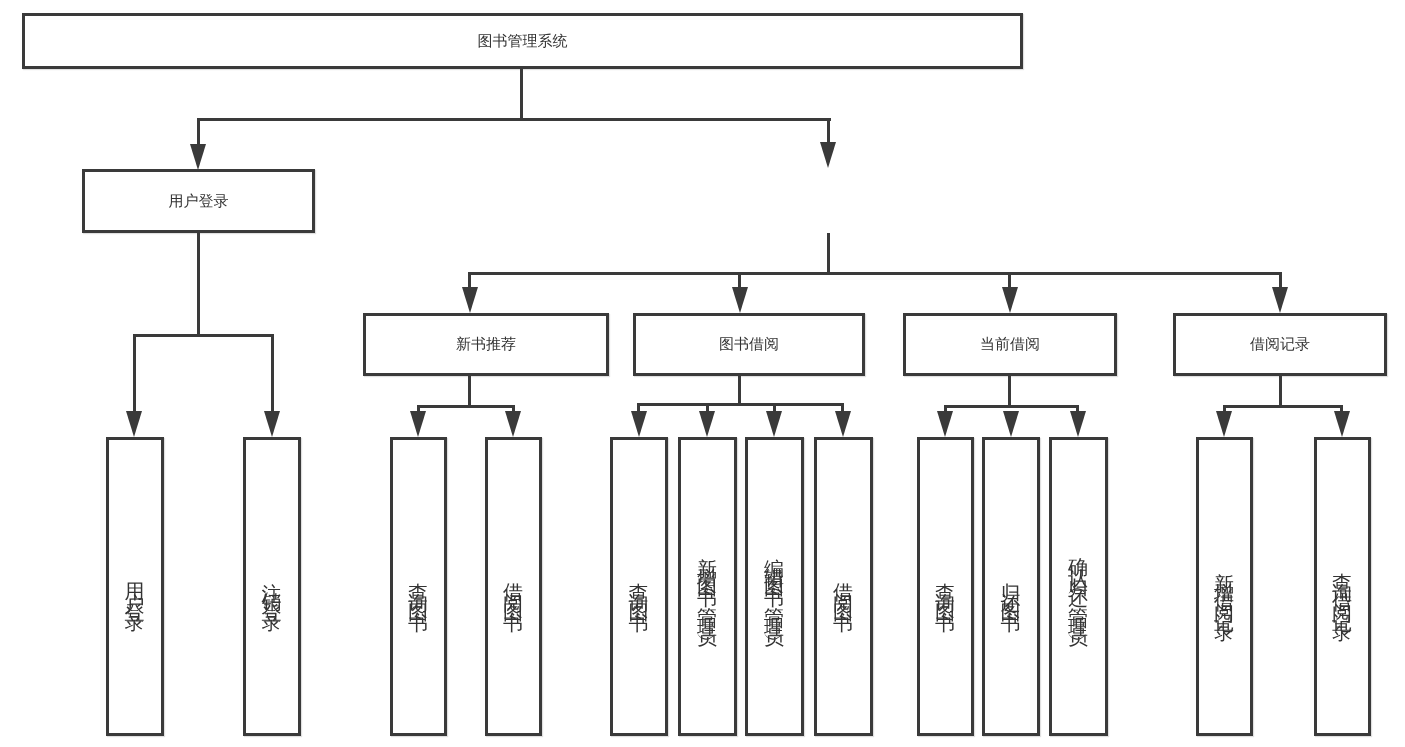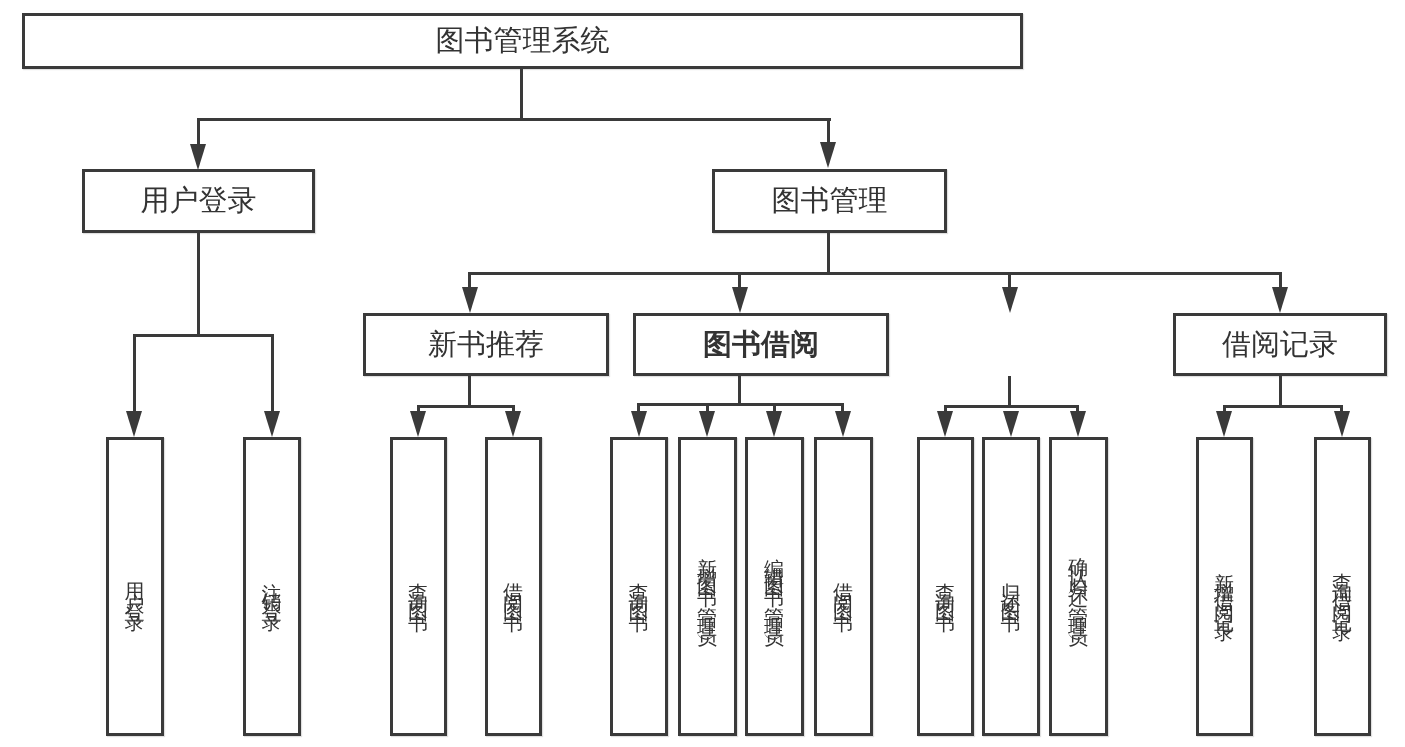--- a/index.html
+++ b/index.html
@@ -12,21 +12,21 @@
     font-family: "Liberation Sans", "DejaVu Sans", sans-serif;
   }
   .hbox {
     position: absolute;
     box-sizing: border-box;
     background: #ffffff;
     border: 3px solid #3a3a3a;
     display: flex;
     align-items: center;
     justify-content: center;
-    font-size: 29px;
+    font-size: 15px;
     color: #333333;
     box-shadow: 1px 1px 1px rgba(0,0,0,0.12);
     white-space: nowrap;
   }
   .vbox {
     position: absolute;
     box-sizing: border-box;
     background: #ffffff;
     border: 3px solid #3a3a3a;
     display: flex;
@@ -70,42 +70,42 @@
   <div class="hbox" style="left:22px; top:13px; width:1001px; height:56px;">图书管理系统</div>
 
   <div class="vline" style="left:520px; top:69px; height:51px;"></div>
   <div class="hline" style="left:197px; top:118px; width:634px;"></div>
   <div class="vline" style="left:197px; top:118px; height:29px;"></div>
   <div class="vline" style="left:827px; top:118px; height:29px;"></div>
   <div class="arrow" style="left:190px; top:144px;"></div>
   <div class="arrow" style="left:820px; top:142px;"></div>
 
   <div class="hbox" style="left:82px; top:169px; width:233px; height:64px;">用户登录</div>
-  <div class="hbox" style="left:712px; top:169px; width:235px; height:64px;">图书管理</div>
 
   <div class="vline" style="left:197px; top:233px; height:104px;"></div>
   <div class="hline" style="left:133px; top:334px; width:140px;"></div>
   <div class="vline" style="left:133px; top:334px; height:79px;"></div>
   <div class="vline" style="left:271px; top:334px; height:79px;"></div>
   <div class="arrow" style="left:126px; top:411px;"></div>
   <div class="arrow" style="left:264px; top:411px;"></div>
 
   <div class="vline" style="left:827px; top:233px; height:42px;"></div>
   <div class="hline" style="left:468px; top:272px; width:814px;"></div>
   <div class="vline" style="left:468px; top:272px; height:18px;"></div>
   <div class="vline" style="left:738px; top:272px; height:18px;"></div>
   <div class="vline" style="left:1008px; top:272px; height:18px;"></div>
   <div class="vline" style="left:1279px; top:272px; height:18px;"></div>
   <div class="arrow" style="left:462px; top:287px;"></div>
   <div class="arrow" style="left:732px; top:287px;"></div>
   <div class="arrow" style="left:1002px; top:287px;"></div>
   <div class="arrow" style="left:1272px; top:287px;"></div>
 
   <div class="hbox" style="left:363px; top:313px; width:246px; height:63px;">新书推荐</div>
-  <div class="hbox" style="left:633px; top:313px; width:256px; height:63px;font-weight:bold;">图书借阅</div>
+  <div class="hbox" style="left:633px; top:313px; width:232px; height:63px;">图书借阅</div>
+  <div class="hbox" style="left:903px; top:313px; width:214px; height:63px;">当前借阅</div>
   <div class="hbox" style="left:1173px; top:313px; width:214px; height:63px;">借阅记录</div>
 
   <div class="vline" style="left:468px; top:376px; height:31px;"></div>
   <div class="hline" style="left:417px; top:405px; width:98px;"></div>
   <div class="vline" style="left:417px; top:405px; height:9px;"></div>
   <div class="vline" style="left:512px; top:405px; height:9px;"></div>
   <div class="arrow" style="left:410px; top:411px;"></div>
   <div class="arrow" style="left:505px; top:411px;"></div>
 
   <div class="vline" style="left:738px; top:376px; height:29px;"></div>

